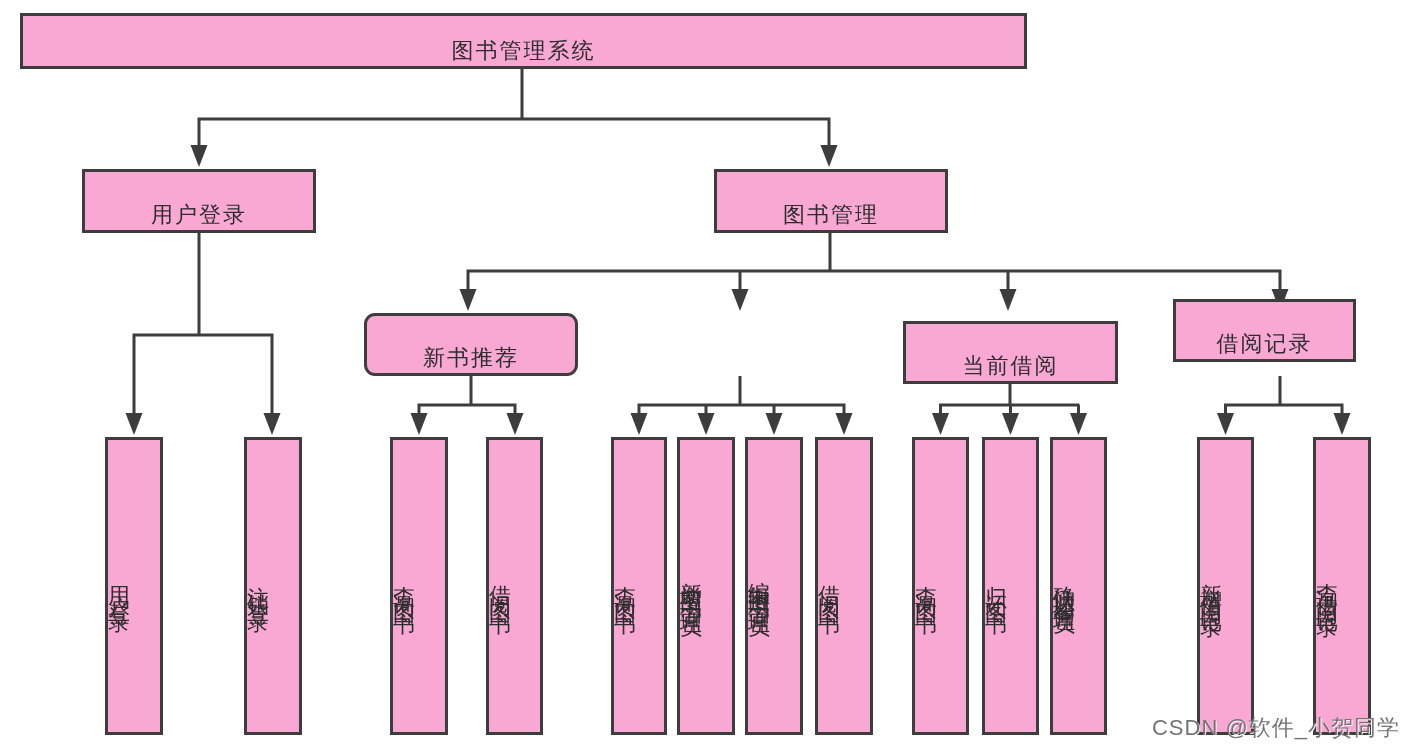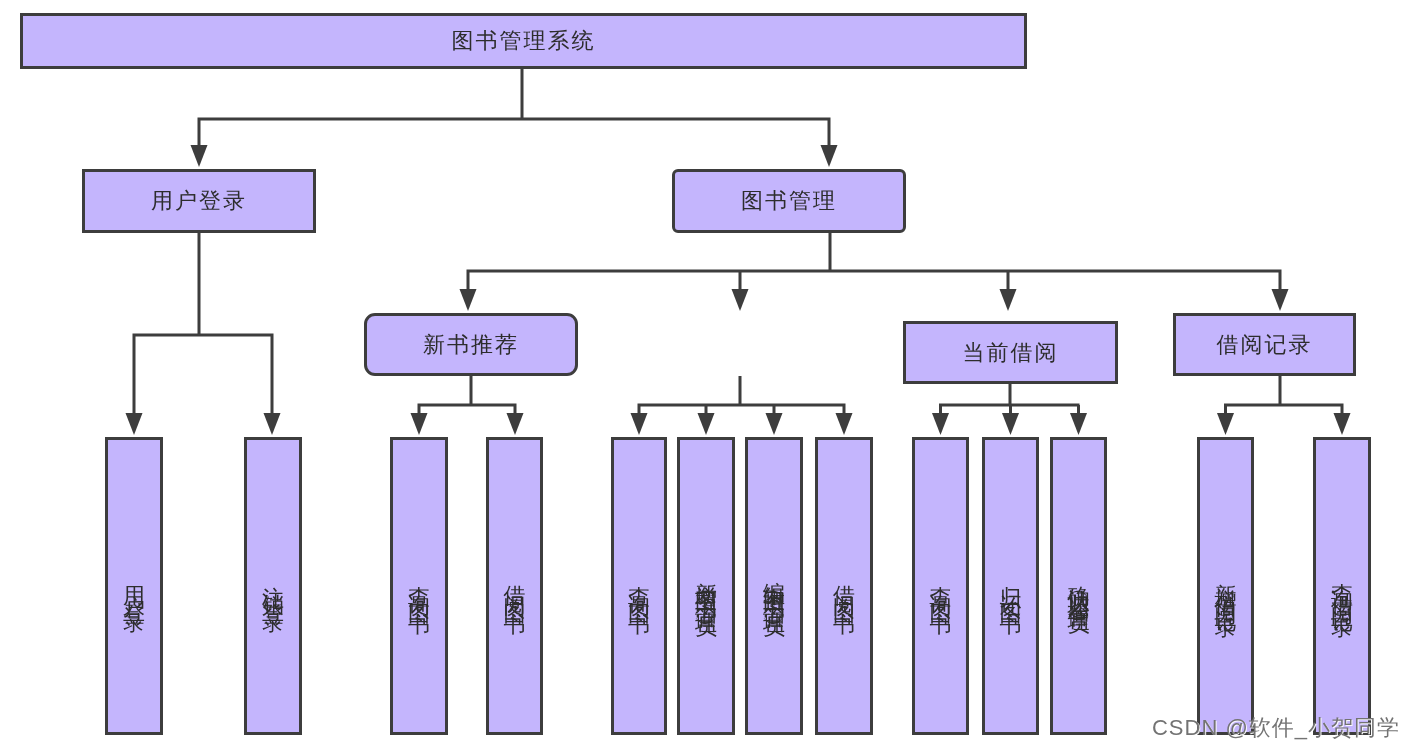--- a/index.html
+++ b/index.html
@@ -3,22 +3,22 @@
 <meta charset="utf-8">
 <style>
   html,body { margin:0; padding:0; background:#ffffff; }
   .stage {
     position:relative; width:1405px; height:747px; background:#ffffff;
     font-family:"Liberation Sans", sans-serif; overflow:hidden;
   }
   svg.wires { position:absolute; left:0; top:0; }
   .node {
     position:absolute; box-sizing:border-box;
-    border:3px solid #3d3d3d; background:#c4b5fd;
-    display:flex; align-items:center; justify-content:center;
+    border:3px solid #3d3d3d; background:#f9a8d4;
+    display:flex; align-items:flex-end; justify-content:center;
     color:#2d2d2d;
   }
   .node.h { font-size:22px; letter-spacing:2px; }
   .node.v {
     writing-mode:vertical-rl; text-orientation:mixed;
     font-size:22px; letter-spacing:9px; line-height:1;
     justify-content:center;
   }
   .node.v span { display:block; }
   .watermark {
@@ -76,31 +76,31 @@
     </g>
   </svg>
 
   <div class="node h" style="left:20px; top:13px; width:1007px; height:56px;">
     <span>图书管理系统</span>
   </div>
 
   <div class="node h" style="left:82px; top:169px; width:234px; height:64px;">
     <span>用户登录</span>
   </div>
-  <div class="node h" style="left:672px; top:169px; width:234px; height:64px;border-radius:6px;">
+  <div class="node h" style="left:714px; top:169px; width:234px; height:64px;">
     <span>图书管理</span>
   </div>
 
   <div class="node h" style="left:364px; top:313px; width:214px; height:63px;border-radius:11px;">
     <span>新书推荐</span>
   </div>
   <div class="node h" style="left:903px; top:313px; width:215px; height:63px;margin-top:8px;">
     <span>当前借阅</span>
   </div>
-  <div class="node h" style="left:1173px; top:313px; width:183px; height:63px;">
+  <div class="node h" style="left:1173px; top:299px; width:183px; height:63px;">
     <span>借阅记录</span>
   </div>
 
   <div class="node v" style="left:105px; top:437px; width:58px; height:298px;">
     <span>用户登录</span>
   </div>
   <div class="node v" style="left:244px; top:437px; width:58px; height:298px;">
     <span>注销登录</span>
   </div>
 

